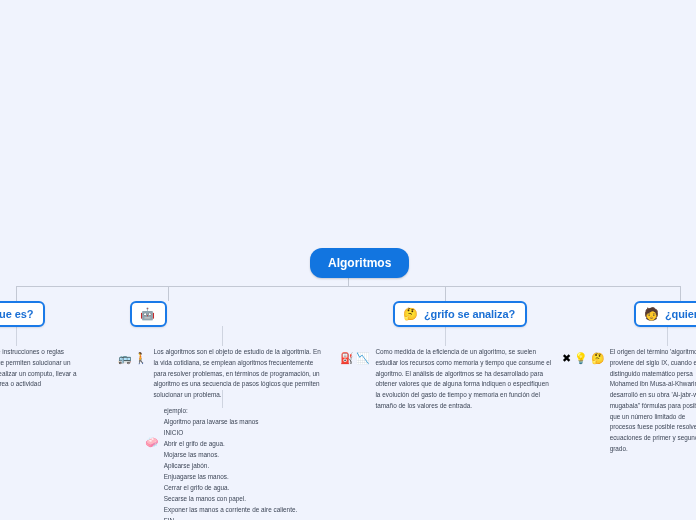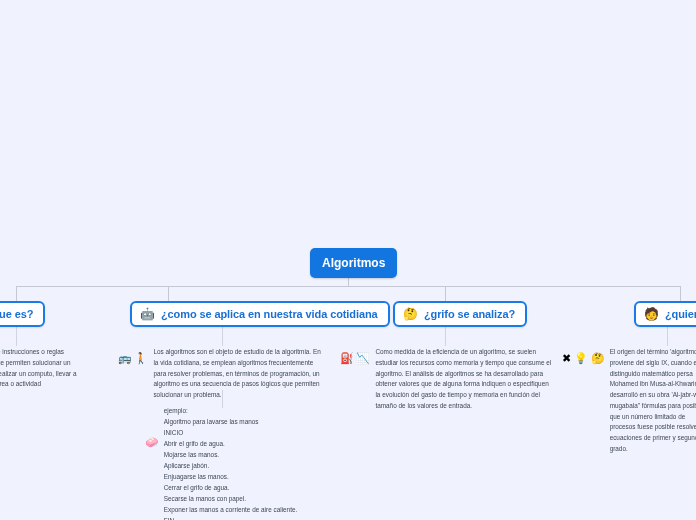--- a/index.html
+++ b/index.html
@@ -17,22 +17,22 @@
   .conn-h { height: 1px; }
   .sub-conn { position: absolute; width: 1px; background: #cfd4e0; }
 
   
   .root-node {
     position: absolute;
     background: #1275e0;
     color: #ffffff;
     font-weight: bold;
     font-size: 12px;
-    border-radius: 5px;
-    padding: 8px 12px;
+    border-radius: 12px;
+    padding: 8px 18px;
     white-space: nowrap;
     box-shadow: 0 1px 2px rgba(0,0,0,0.18);
   }
 
   
   .branch-node {
     position: absolute;
     background: #ffffff;
     border: 2px solid #1a7ae8;
     border-radius: 6px;
@@ -105,21 +105,20 @@
 
   <div class="branch-node" style="left:-26px; top:301px;">
     <span class="branch-label">¿Que es?</span>
   </div>
   <div class="body-block" style="left:-34px; top:347px; width:118px;">
     <div class="body-text">Conjunto de instrucciones o reglas definidas que permiten solucionar un problema, realizar un computo, llevar a cabo una tarea o actividad</div>
   </div>
 
   <div class="branch-node" style="left:130px; top:301px;">
     <span class="node-icon">🤖</span>
-    <span class="branch-label">¿como se aplica en nuestra vida cotidiana</span>
   </div>
   <div class="body-block" style="left:118px; top:347px; width:208px;">
     <div class="body-icons">
       <span>🚌</span>
       <span>🚶</span>
     </div>
     <div class="body-text">Los algoritmos son el objeto de estudio de la algoritmia. En la vida cotidiana, se emplean algoritmos frecuentemente para resolver problemas, en términos de programación, un algoritmo es una secuencia de pasos lógicos que permiten solucionar un problema.</div>
   </div>
   <div class="steps-block" style="left:145px; top:405px; width:190px;">
     <span class="steps-icons">🧼</span>

